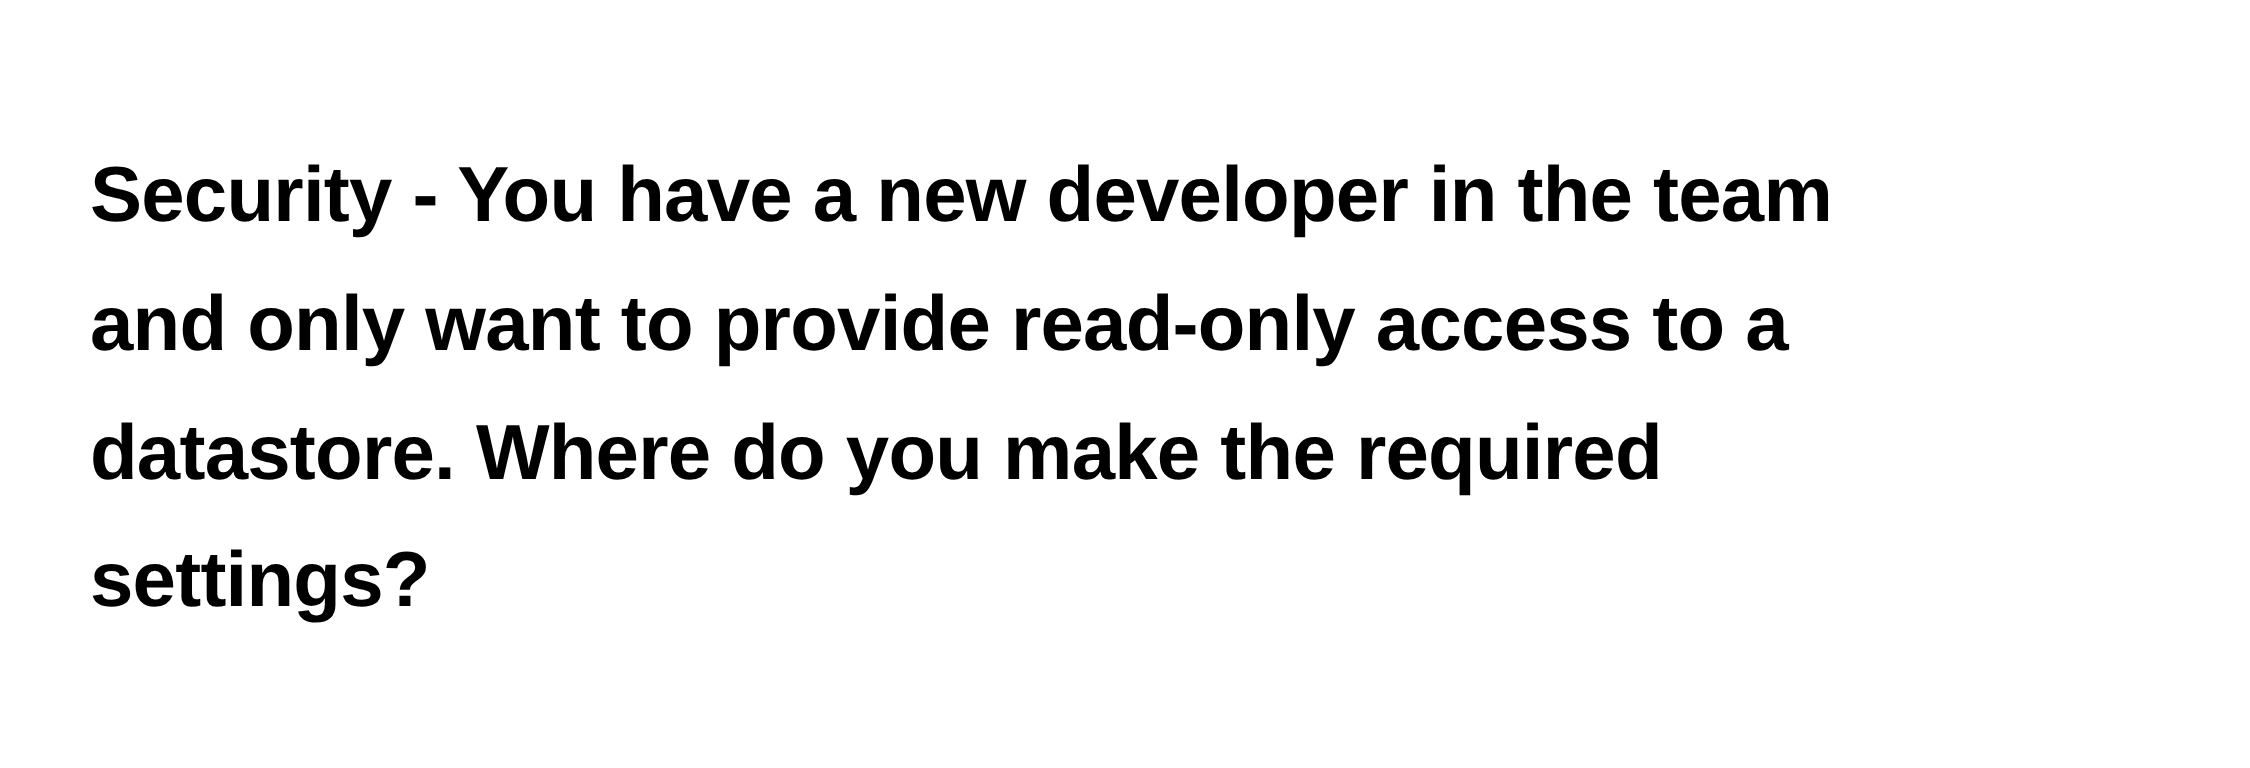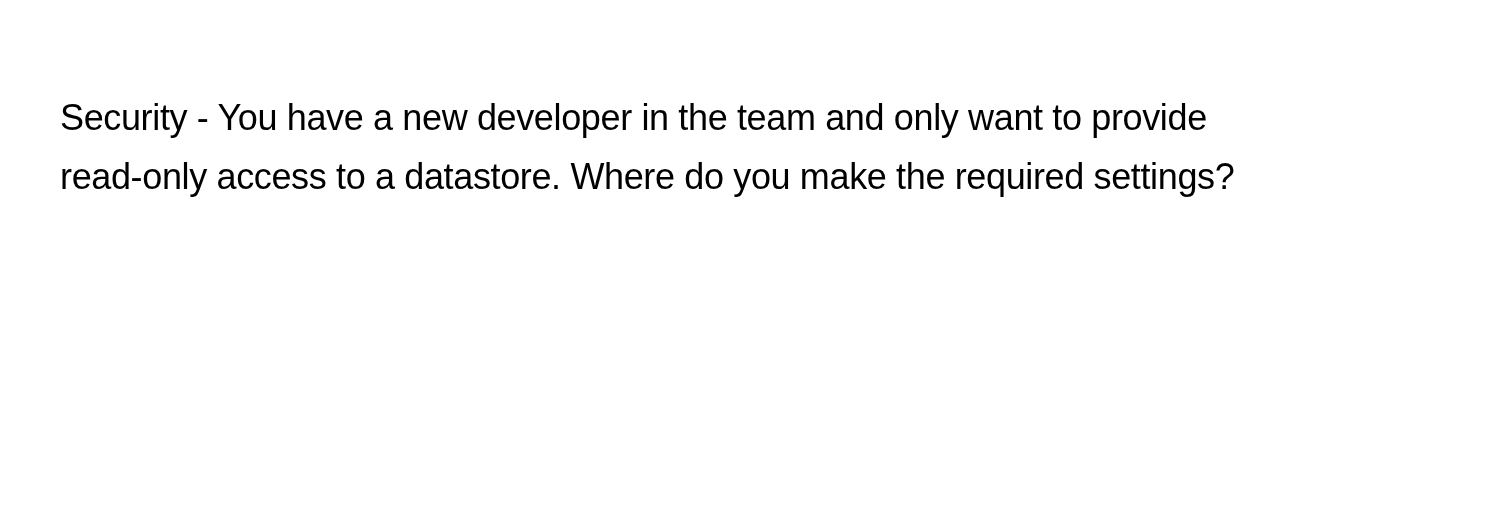--- a/index.html
+++ b/index.html
@@ -8,24 +8,24 @@
       box-sizing: border-box;
     }
     body {
       width: 1500px;
       height: 512px;
       background: #ffffff;
       font-family: -apple-system, BlinkMacSystemFont, "Segoe UI", Helvetica, Arial, sans-serif;
       padding: 88px 60px 60px 60px;
     }
     .question-text {
-      font-size: 36px;
+      font-size: 52px;
       line-height: 1.65;
       color: #000000;
-      font-weight: 400;
+      font-weight: 700;
       letter-spacing: -0.01em;
       max-width: 1180px;
     }
   </style>
 </head>
 <body>
 
 <div class="question-text">Security - You have a new developer in the team and only want to provide read-only access to a datastore. Where do you make the required settings?</div>
 
 </body></html>

